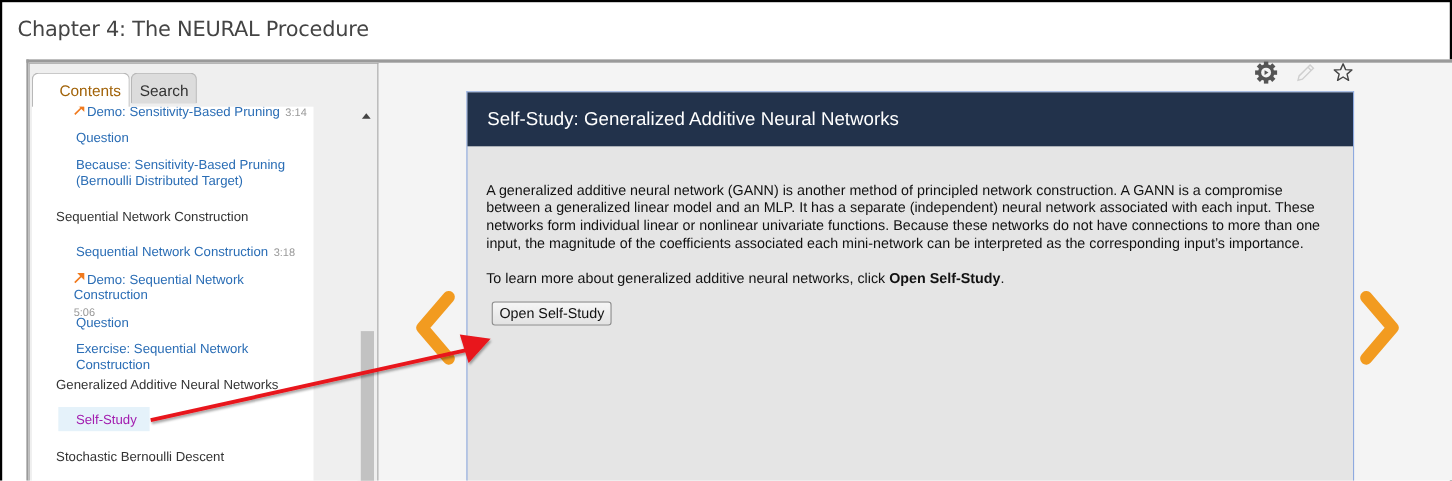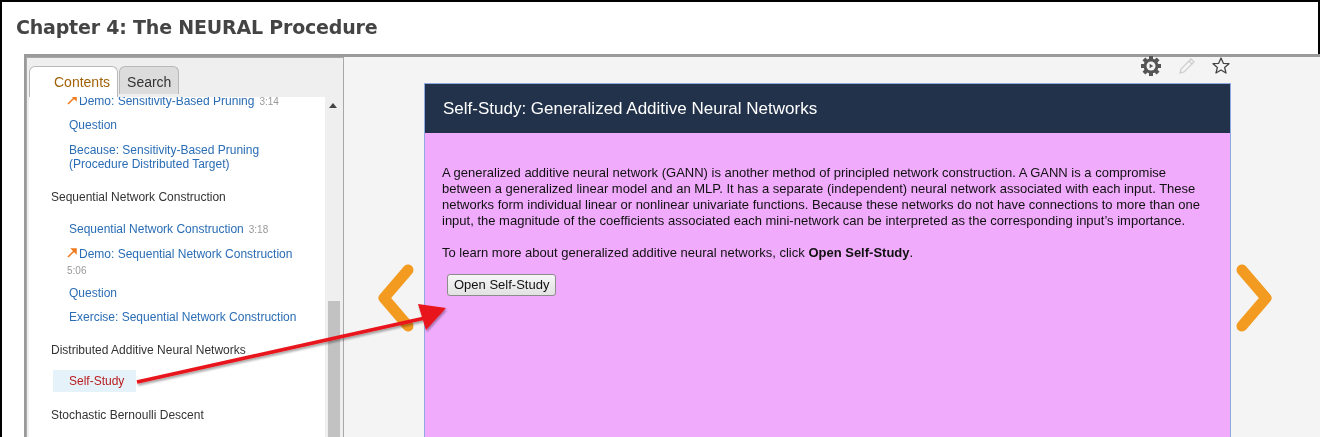--- a/index.html
+++ b/index.html
@@ -1,41 +1,41 @@
 <!DOCTYPE html>
 <html><head>
   <meta charset="utf-8">
   <style>
     * { box-sizing: border-box; margin: 0; padding: 0; }
     html, body { width: 1320px; height: 437px; overflow: hidden; background: #fff; }
     body { position: relative; font-family: "Liberation Sans", sans-serif; }
     .frame { position: absolute; left: 0; top: 0; width: 1320px; height: 437px; border: 2px solid #000; border-bottom: none; background: #fff; }
-    .chapter-title { position: absolute; left: 16px; top: 16px; font-size: 19px; color: #444; font-family: "DejaVu Sans", sans-serif; font-weight: bold; letter-spacing: -0.2px; }
+    .chapter-title { position: absolute; left: 16px; top: 16px; font-size: 19px; color: #444; font-family: "DejaVu Sans", sans-serif; font-weight: normal; letter-spacing: -0.2px; }
     .stage { position: absolute; left: 24px; top: 54px; width: 1296px; height: 383px; background: #f4f4f4; border-top: 3px solid #9a9a9a; border-left: 2px solid #9a9a9a; }
     
     .sidebar { position: absolute; left: 26px; top: 57px; width: 318px; height: 380px; background: #efefef; border: 1px solid #a8a8a8; border-bottom: none; }
     .tabs { position: absolute; left: 2px; top: 8px; height: 32px; display: flex; }
     .tab { height: 28px; padding: 0 7px; font-size: 14px; line-height: 31px; border: 1px solid #b8b8b8; border-bottom: none; border-radius: 6px 6px 0 0; margin-right: 1px; }
     .tab.active { background: #fff; color: #a16207; height: 32px; padding-left: 24px; }
     .tab.inactive { background: #dcdcdc; color: #333; margin-top: 0; }
-    .toc { position: absolute; left: 2px; top: 39px; width: 296px; height: 341px; background: #fff; overflow: hidden; }
+    .toc { position: absolute; left: 2px; top: 39px; width: 256px; height: 341px; background: #fff; overflow: hidden; }
     .toc-item { position: absolute; font-size: 12px; line-height: 14px; }
     .toc-item.link { color: #2a6db5; left: 40px; }
     .toc-item.heading { color: #333; left: 22px; }
     .toc-item .dur { color: #999; font-size: 10px; margin-left: 5px; }
     .toc-item .dur.block { display: block; margin-left: 0; margin-top: 3px; }
     .demo-icon { display: inline-block; width: 10px; height: 10px; margin-right: 2px; vertical-align: 0px; }
-    .selected { position: absolute; left: 24px; top: 273px; width: 83px; height: 22px; background: #e5f2fa; color: #b91c1c; font-size: 12px; line-height: 22px; padding-left: 16px; }
+    .selected { position: absolute; left: 24px; top: 273px; width: 83px; height: 22px; background: #e5f2fa; color: #a21caf; font-size: 12px; line-height: 22px; padding-left: 16px; }
     .scroll-track { position: absolute; left: 298px; top: 39px; width: 16px; height: 341px; background: #efefef; }
     .scroll-up { position: absolute; left: 4px; top: 6px; width: 0; height: 0; border-left: 4px solid transparent; border-right: 4px solid transparent; border-bottom: 5px solid #444; }
     .scroll-thumb { position: absolute; left: 3px; top: 204px; width: 12px; height: 137px; background: #c2c2c2; }
     
     .tool { position: absolute; top: 55px; width: 22px; height: 22px; }
     
-    .card { position: absolute; left: 424px; top: 83px; width: 807px; height: 354px; background: #f0abfc; border: 1px solid #8eaae0; border-bottom: none; }
+    .card { position: absolute; left: 424px; top: 83px; width: 807px; height: 354px; background: #e5e5e5; border: 1px solid #8eaae0; border-bottom: none; }
     .card-header { height: 49px; background: #22324b; color: #fff; font-size: 17px; line-height: 49px; padding-left: 18px; }
     .card-body { padding: 32px 16px 0 17px; font-size: 13px; line-height: 16px; color: #111; }
     .card-body p { margin-bottom: 16px; }
     .card-body b { font-weight: bold; }
     .open-btn { display: inline-block; margin-top: -8px; margin-left: 5px; height: 22px; padding: 0 6px; font-size: 13px; line-height: 20px; color: #111; background: linear-gradient(#f6f6f6, #e2e2e2); border: 1px solid #8c8c8c; border-radius: 3px; font-family: "Liberation Sans", sans-serif; cursor: pointer; }
     .nav-arrow { position: absolute; width: 44px; height: 72px; }
     .annotation { position: absolute; left: 0; top: 0; pointer-events: none; }
   </style>
 </head>
 <body>
@@ -53,34 +53,34 @@
 
   <div class="toc">
     <div class="toc-item link" style="top:-3px;left:38px;">
       <svg class="demo-icon" viewBox="0 0 10 10">
           <path d="M1 9 L7 3 L5 1 L9 1 L9 5 L7 3" fill="#f07a1e" stroke="#f07a1e" stroke-width="1.5"></path>
         </svg><span>Demo: Sensitivity-Based Pruning</span><span class="dur">3:14</span>
     </div>
     <div class="toc-item link" style="top:21px;">Question</div>
     <div class="toc-item link" style="top:46px;">
       <div>Because: Sensitivity-Based Pruning</div>
-      <div>(Procedure Distributed Target)</div>
+      <div>(Bernoulli Distributed Target)</div>
     </div>
     <div class="toc-item heading" style="top:93px;">Sequential Network Construction</div>
     <div class="toc-item link" style="top:125px;">
       <span>Sequential Network Construction</span><span class="dur">3:18</span>
     </div>
     <div class="toc-item link" style="top:150px;left:38px;">
       <svg class="demo-icon" viewBox="0 0 10 10">
           <path d="M1 9 L7 3 L5 1 L9 1 L9 5 L7 3" fill="#f07a1e" stroke="#f07a1e" stroke-width="1.5"></path>
         </svg><span>Demo: Sequential Network Construction</span><span class="dur block">5:06</span>
     </div>
     <div class="toc-item link" style="top:189px;">Question</div>
     <div class="toc-item link" style="top:213px;">Exercise: Sequential Network Construction</div>
-    <div class="toc-item heading" style="top:246px;">Distributed Additive Neural Networks</div>
+    <div class="toc-item heading" style="top:246px;">Generalized Additive Neural Networks</div>
     <div class="selected">Self-Study</div>
     <div class="toc-item heading" style="top:311px;">Stochastic Bernoulli Descent</div>
   </div>
 
   <div class="scroll-track">
     <div class="scroll-up"></div>
     <div class="scroll-thumb"></div>
   </div>
 </div>
 

